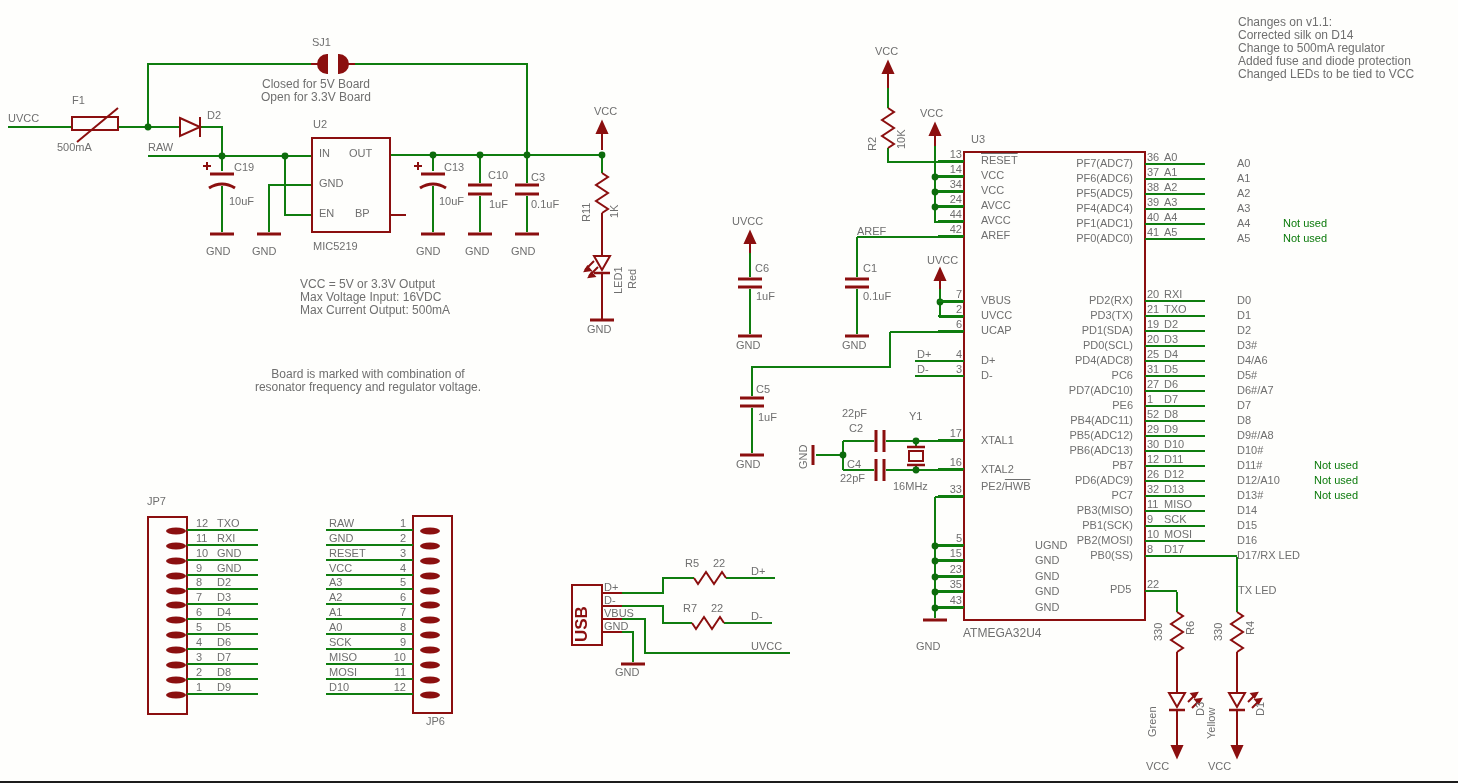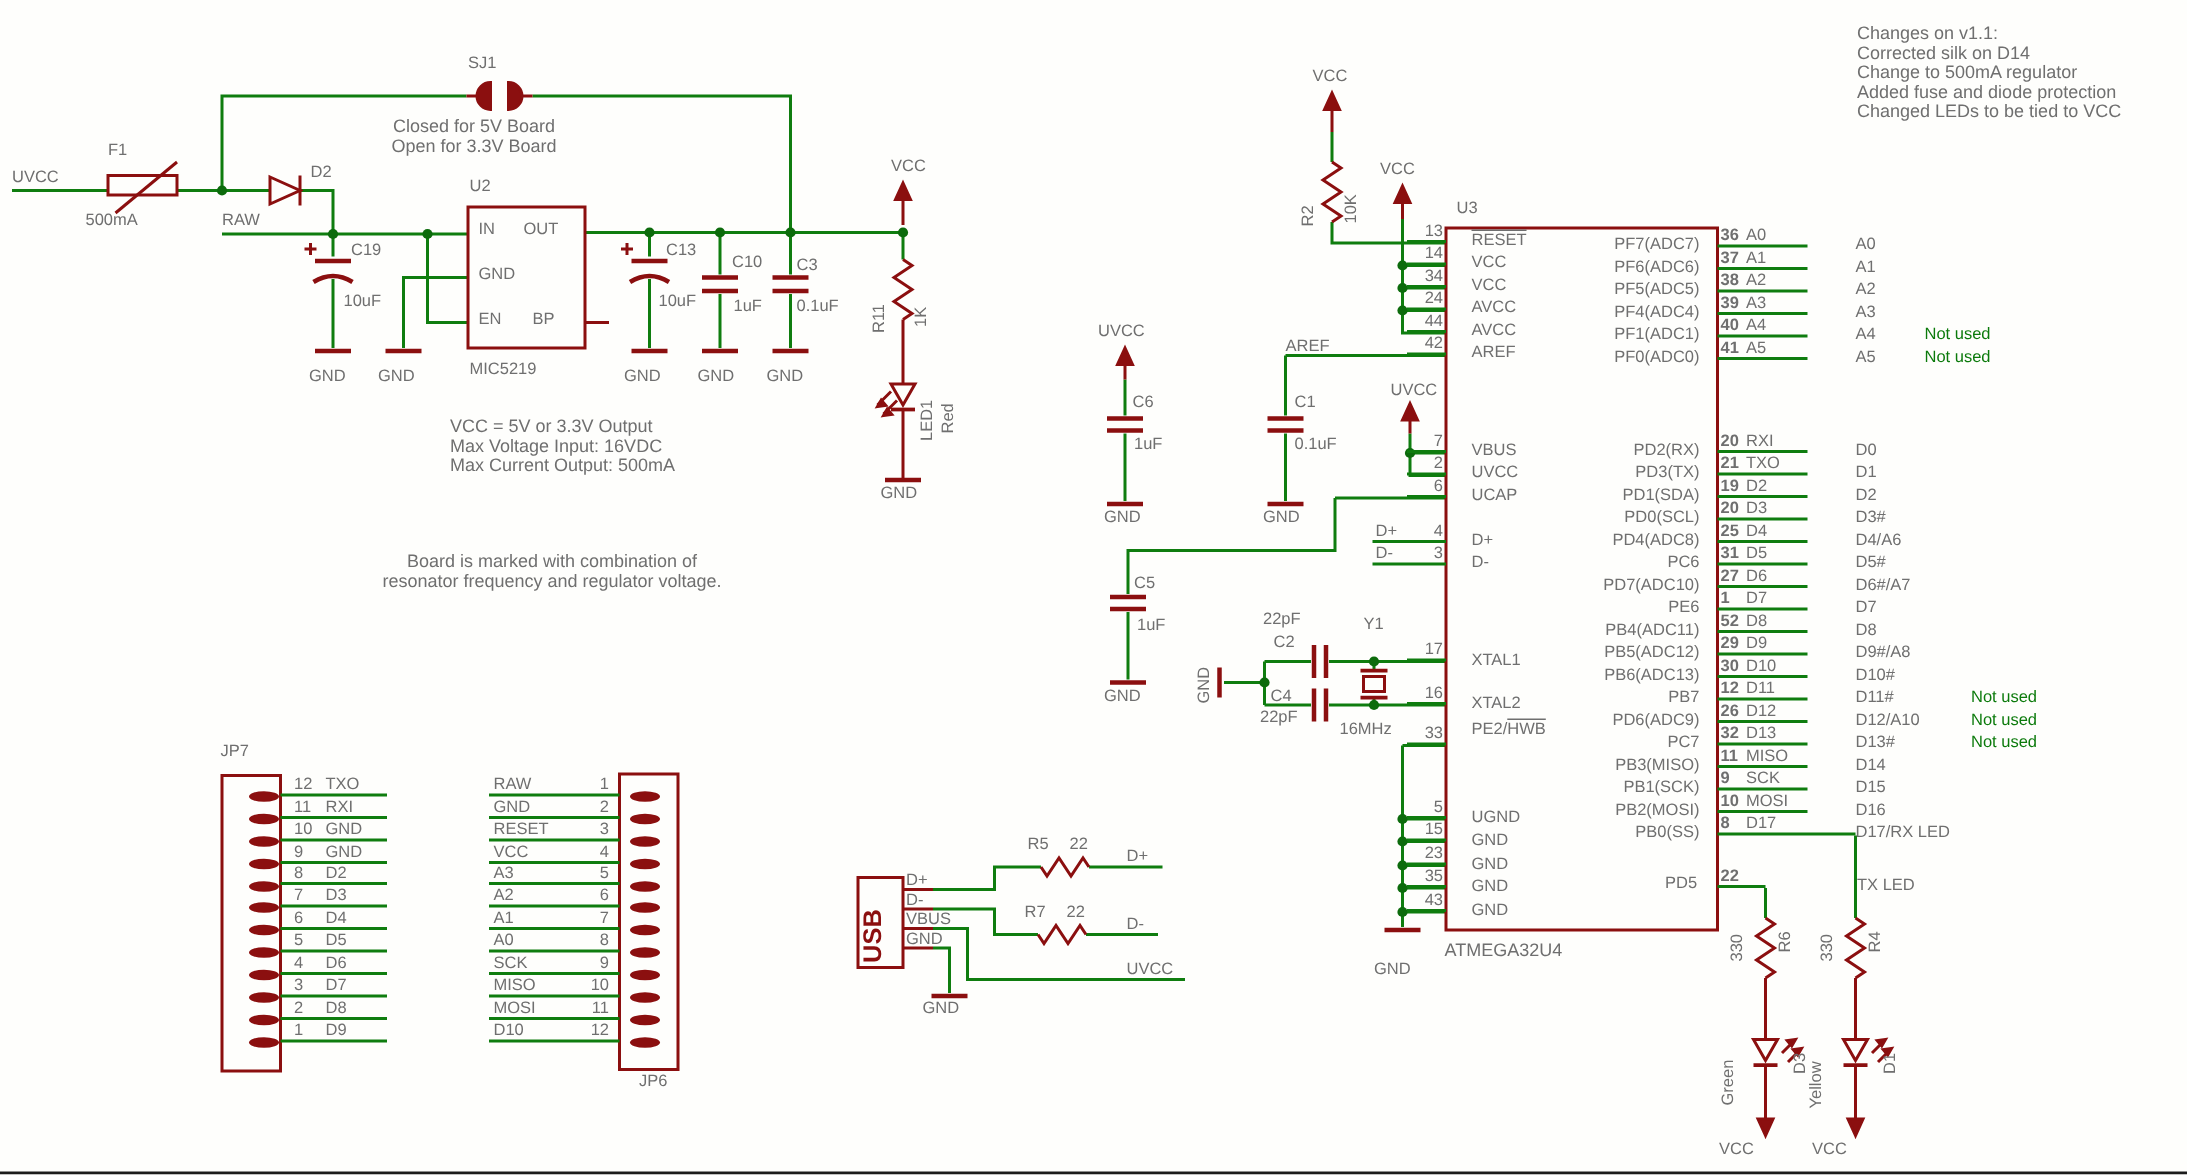--- a/index.html
+++ b/index.html
@@ -21,21 +21,21 @@
       display:flex;align-items:flex-end;justify-content:flex-end;padding-right:2px;
       font:11px "Liberation Sans",sans-serif;color:var(--gray);}
   .lp155{height:15.5px;}
   .lpd{height:15px;width:49px;border-bottom:2px solid var(--green);box-sizing:border-box;
       display:flex;align-items:flex-end;justify-content:space-between;padding:0 2px;
       font:11px "Liberation Sans",sans-serif;color:var(--gray);}
   
   .rrow{height:15px;position:relative;width:240px;font:11px "Liberation Sans",sans-serif;color:var(--gray);}
   .rw{position:absolute;left:0;bottom:0;width:60px;height:15px;border-bottom:2px solid var(--green);
       box-sizing:border-box;display:flex;align-items:flex-end;}
-  .rw .pn{padding-left:2px;min-width:17px;font-weight:bold;}
+  .rw .pn{padding-left:2px;min-width:17px;}
   .rext{position:absolute;left:92px;bottom:-4px;}
   .rnu{position:absolute;bottom:-4px;color:var(--nu);}
   .grp-rtop .rnu{left:138px;}
   .grp-rmain .rnu{left:169px;}
   .grp-rmain .rrow:last-child .rw{width:92px;}
   
   .irow{height:15px;display:flex;align-items:flex-end;font:11px "Liberation Sans",sans-serif;color:var(--gray);white-space:nowrap;}
   .irow155{height:15.5px;}
   .intl-top .irow:first-child{text-decoration:overline;}
   .intr{width:120px;align-items:flex-end;}
@@ -411,21 +411,21 @@
       <div class="irow">UVCC</div>
       <div class="irow">UCAP</div>
     </div>
 <div class="col" style="left:981px;top:351px">
       <div class="irow">D+</div>
       <div class="irow">D-</div>
     </div>
 <span class="t" style="left:981px;top:434px">XTAL1</span>
 <span class="t" style="left:981px;top:463px">XTAL2</span>
 <div class="t" style="left:981px;top:480px"><span>PE2/</span><span class="ov">HWB</span></div>
-<div class="col" style="left:981px;top:535px">
+<div class="col" style="left:1035px;top:535px">
       <div class="irow irow155">UGND</div>
       <div class="irow irow155">GND</div>
       <div class="irow irow155">GND</div>
       <div class="irow irow155">GND</div>
       <div class="irow irow155">GND</div>
     </div>
 
 <div class="col intr" style="left:1013px;top:154px">
       <div class="irow">PF7(ADC7)</div>
       <div class="irow">PF6(ADC6)</div>

